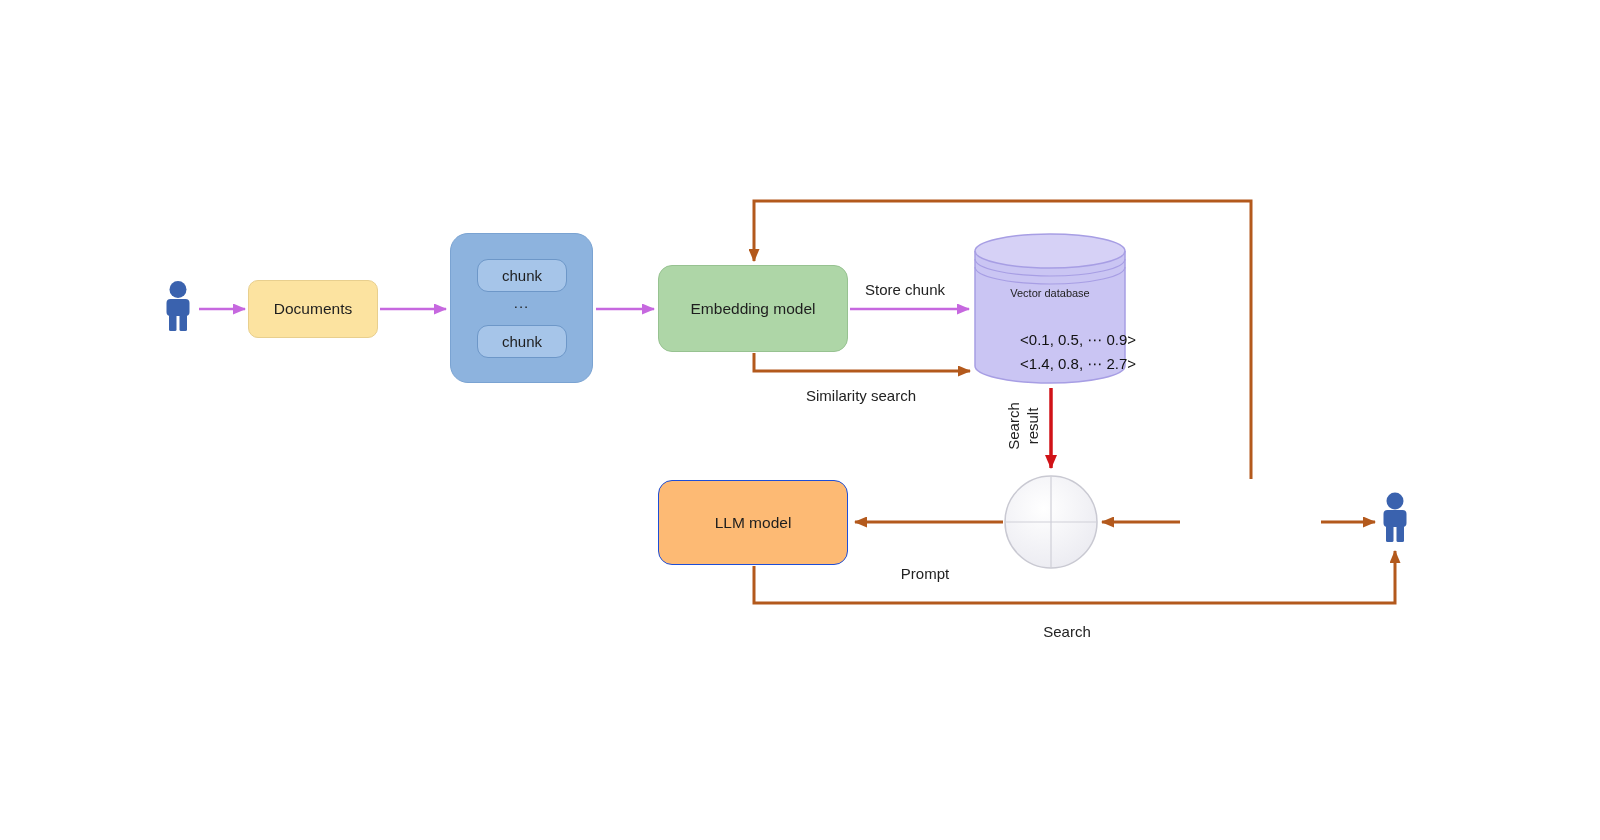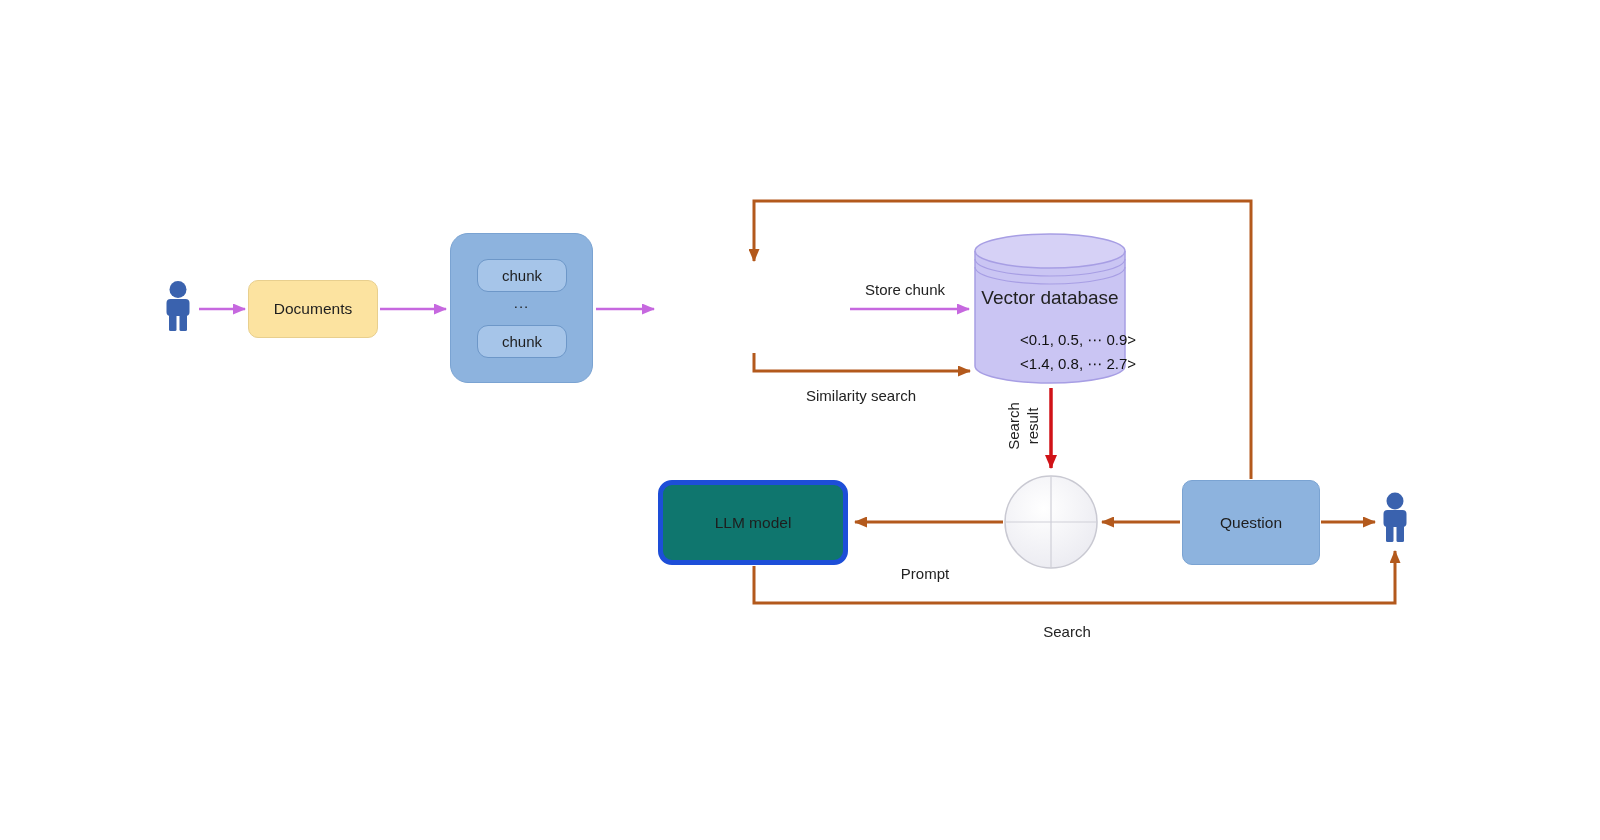--- a/index.html
+++ b/index.html
@@ -19,26 +19,26 @@
   .chunk { position:absolute; left:26px; width:90px; height:33px;
            background:#a6c5e9; border:1.5px solid #6d97c8; border-radius:11px;
            display:flex; align-items:center; justify-content:center; font-size:15px; }
   .chunk1 { top:25px; } .chunk2 { top:91px; }
   .chunks-dots { position:absolute; left:0; right:0; top:60px; text-align:center;
                  font-size:15px; letter-spacing:1px; }
 
   .embedding { left:658px; top:265px; width:190px; height:87px;
                background:#aed6a7; border:1px solid #97c291; border-radius:14px; }
   .llm { left:658px; top:480px; width:190px; height:85px;
-         background:#0f766e; border:5px solid #1d4ed8; border-radius:14px; }
+         background:#fdba74; border:1px solid #1d4ed8; border-radius:14px; }
   .question { left:1182px; top:480px; width:138px; height:85px;
               background:#8db3de; border:1px solid #7aa3d2; border-radius:10px; }
 
   .lbl { position:absolute; font-size:15px; color:#222; }
-  .vdb-title { left:970px; top:287px; width:160px; text-align:center; font-size:19px; }
+  .vdb-title { left:970px; top:287px; width:160px; text-align:center; font-size:11px; }
   .vdb-vec  { position:absolute; width:172px; left:964px; text-align:right;
               font-size:15px; color:#111; }
   .vec1 { top:331px; } .vec2 { top:355px; }
 
   .store-vector { left:845px; top:281px; width:120px; text-align:center; }
   .similarity   { left:777px; top:387px; width:168px; text-align:center; }
   .search-result{ left:993px; top:398px; width:60px; height:56px;
                   transform:rotate(-90deg); transform-origin:center;
                   display:flex; align-items:center; justify-content:center;
                   white-space:pre-line; text-align:center; line-height:1.3; }
@@ -109,28 +109,28 @@
   </svg>
 
   <div class="node documents">Documents</div>
 
   <div class="node chunks">
     <div class="chunk chunk1">chunk</div>
     <div class="chunks-dots">...</div>
     <div class="chunk chunk2">chunk</div>
   </div>
 
+  <div class="node embedding">Embedding model</div>
 
   <div class="lbl vdb-title">Vector database</div>
   <div class="vdb-vec vec1">&lt;0.1, 0.5, ⋯ 0.9&gt;</div>
   <div class="vdb-vec vec2">&lt;1.4, 0.8, ⋯ 2.7&gt;</div>
 
   <div class="node llm">LLM model</div>
 
-  <div class="node question">Question</div>
 
   <div class="lbl store-vector">Store chunk</div>
   <div class="lbl similarity">Similarity search</div>
   <div class="lbl search-result">Search
 result</div>
   <div class="lbl prompt">Prompt</div>
   <div class="lbl answer">Search</div>
 </div>
 
 </body></html>

